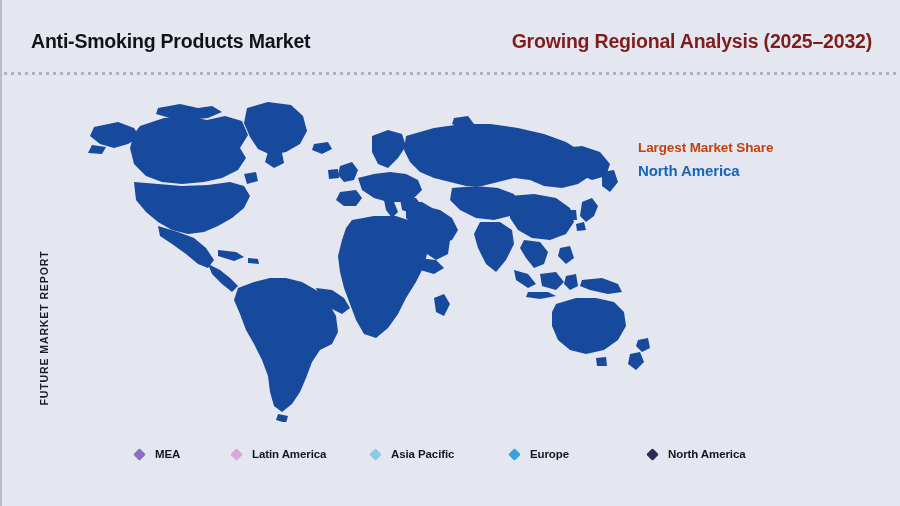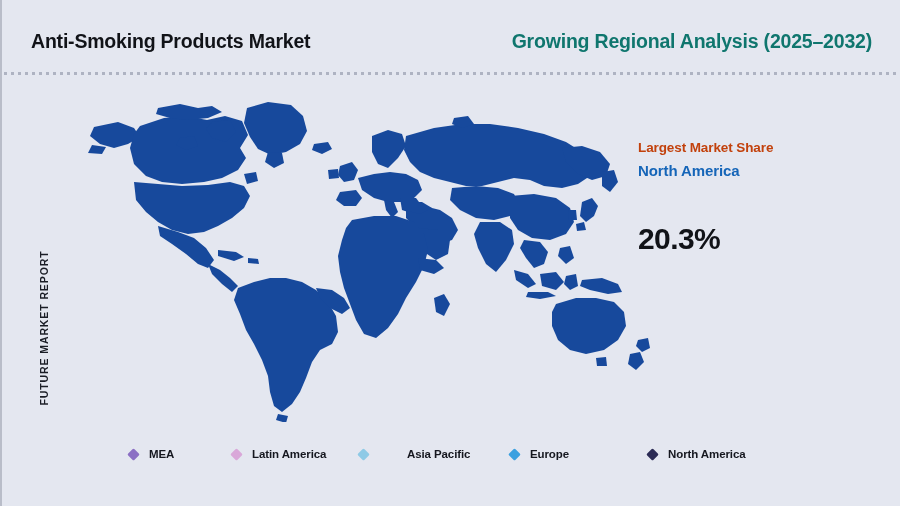--- a/index.html
+++ b/index.html
@@ -57,21 +57,21 @@
     letter-spacing: -0.2px;
     white-space: nowrap;
   }
   .title-right {
     position: absolute;
     right: 28px;
     top: 41px;
     transform: translateY(-50%);
     font-size: 19.5px;
     font-weight: bold;
-    color: #0f766e;
+    color: #7f1d1d;
     letter-spacing: -0.2px;
     white-space: nowrap;
   }
   .divider {
     position: absolute;
     left: 4px;
     top: 72px;
     width: 894px;
     height: 3px;
     background-image: linear-gradient(to right, #aeb3c2 0px, #aeb3c2 3px, rgba(0,0,0,0) 3px, rgba(0,0,0,0) 7px);
@@ -259,38 +259,37 @@
   <div class="stats">
 
     <div class="stat-block">
       <div class="stat-label">Largest Market Share</div>
       <div class="stat-region">North America</div>
     </div>
 
     <div class="stat-spacer"></div>
 
     <div class="stat-block">
-      <div class="stat-value">20.3%</div>
     </div>
 
   </div>
 
   <div class="legend">
 
-    <div class="legend-item" style="left:6px;padding-left:37px;">
+    <div class="legend-item" style="left:12px;padding-left:37px;">
       <span class="legend-diamond" style="background:#8b6fc4;"></span>
       <span class="legend-text">MEA</span>
     </div>
 
     <div class="legend-item" style="left:146px;">
       <span class="legend-diamond" style="background:#d9a8d9;"></span>
       <span class="legend-text">Latin America</span>
     </div>
 
-    <div class="legend-item" style="left:273px;gap:28px;">
+    <div class="legend-item" style="left:285px;">
       <span class="legend-diamond" style="background:#8ecae6;"></span>
       <span class="legend-text">Asia Pacific</span>
     </div>
 
     <div class="legend-item" style="left:424px;">
       <span class="legend-diamond" style="background:#3aa0e0;"></span>
       <span class="legend-text">Europe</span>
     </div>
 
     <div class="legend-item" style="left:562px;">

